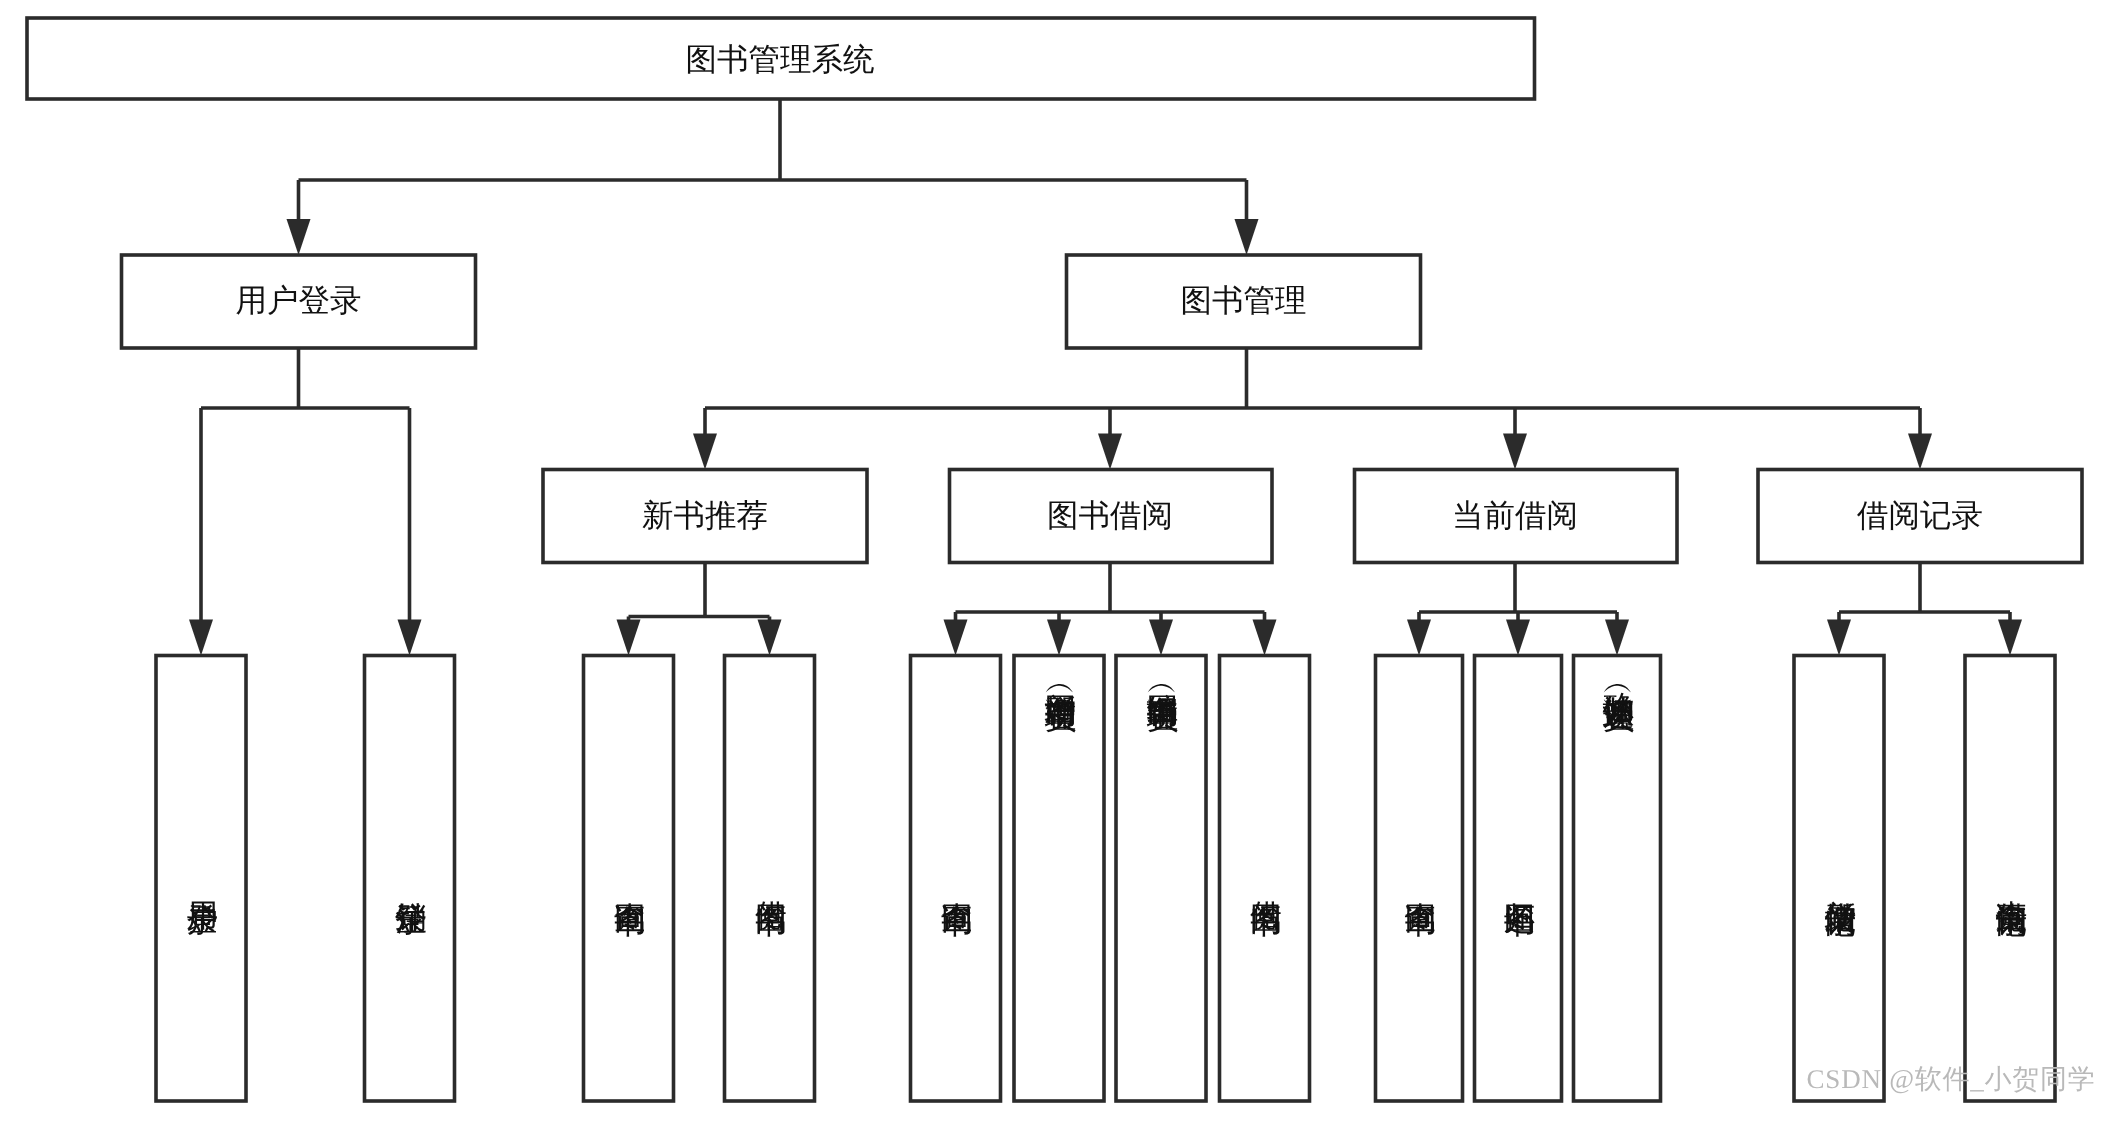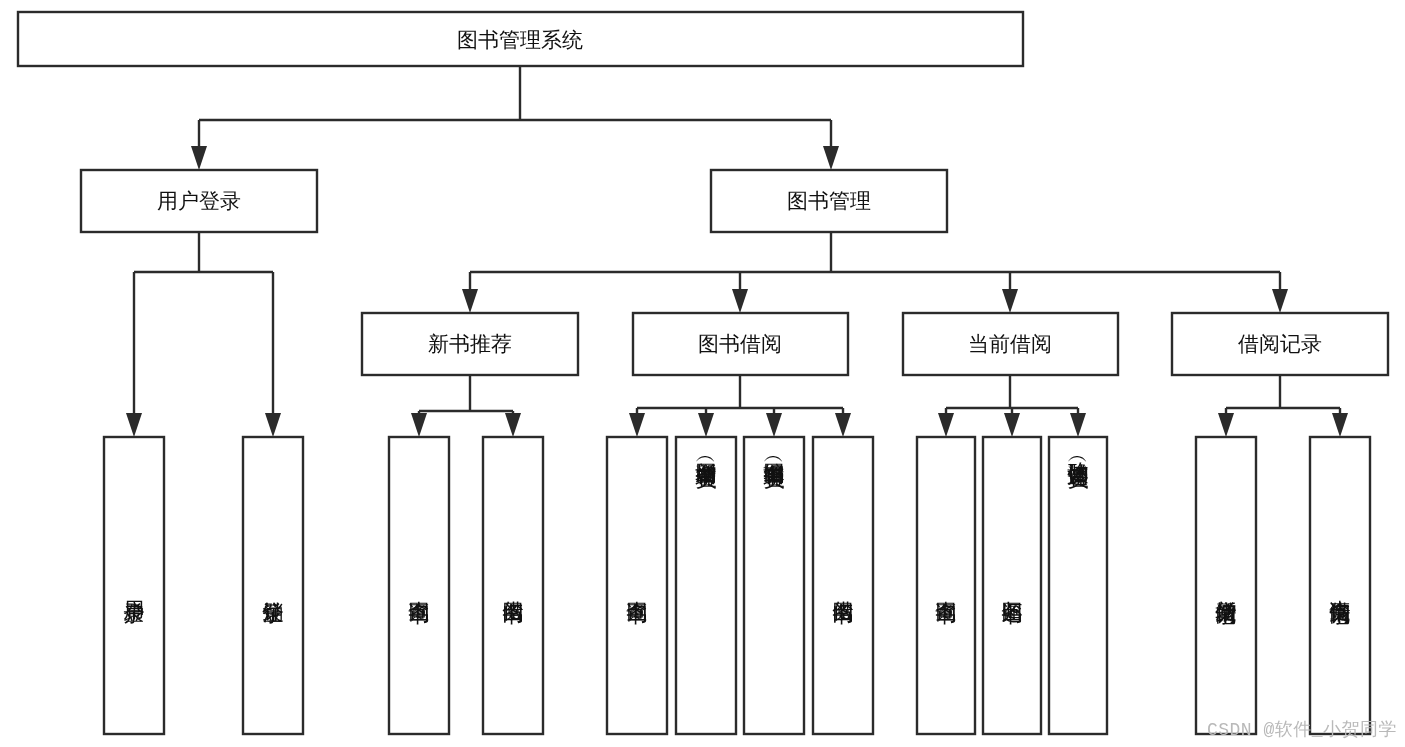--- a/index.html
+++ b/index.html
@@ -60,22 +60,22 @@
     text-align: center;
     display: flex;
     align-items: center;
     justify-content: center;
     white-space: nowrap;
     pointer-events: none;
   }
   .watermark {
     position: absolute;
     right: 8px;
-    bottom: 6px;
-    font-family: Liberation Mono, monospace;
+    bottom: 16px;
+    font-family: Liberation Serif, serif;
     font-size: 18px;
     color: #b9b9b9;
     white-space: nowrap;
     letter-spacing: 0.5px;
   }
 </style>
 </head>
 <body>
 
 <div id="diagram-root">

